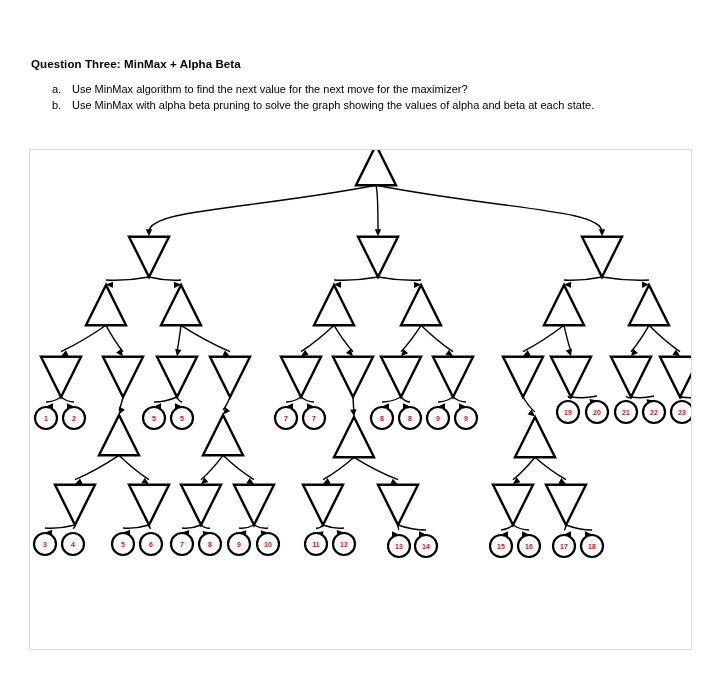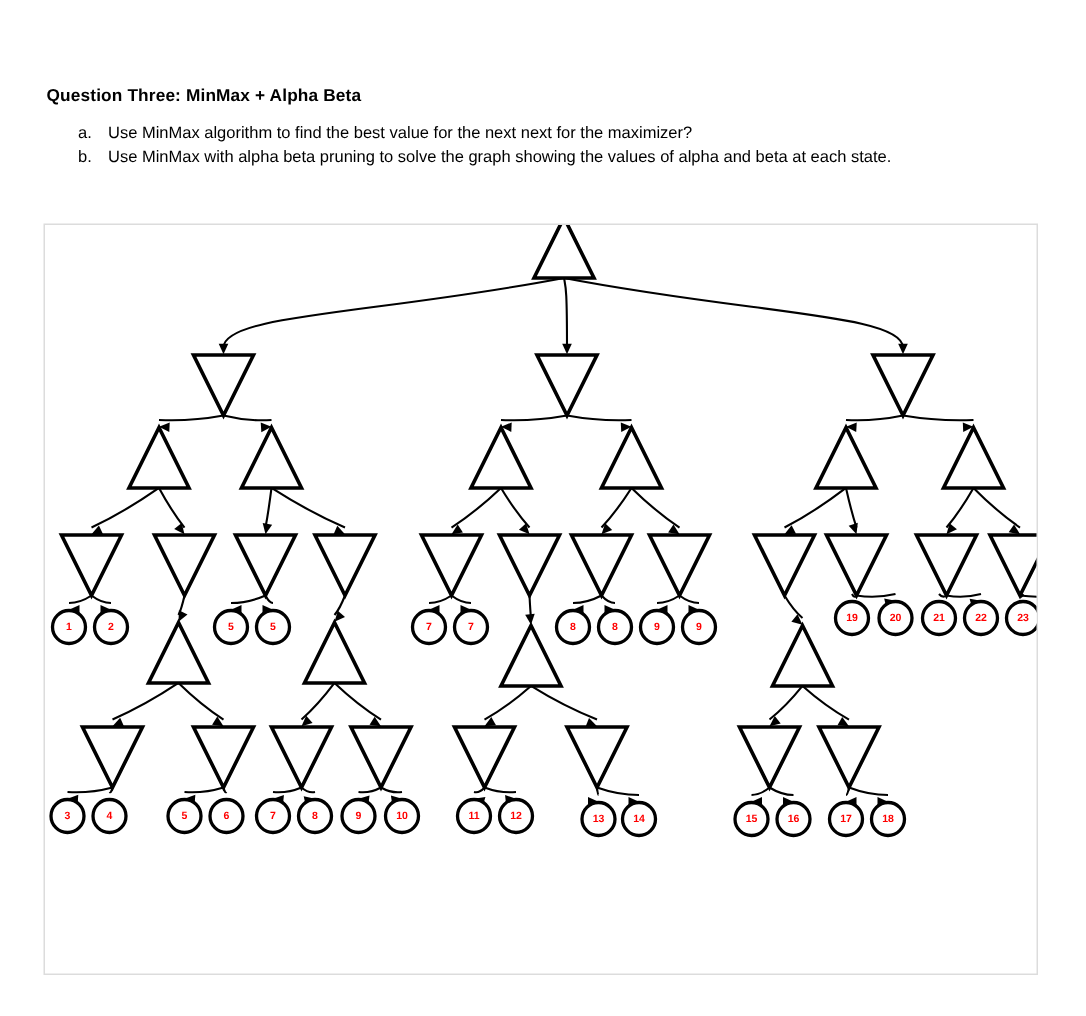--- a/index.html
+++ b/index.html
@@ -47,21 +47,21 @@
 </head>
 <body>
 
 <div class="page">
 
   <div class="q-title">Question Three: MinMax + Alpha Beta</div>
 
   <div class="q-list">
     <div class="q-item">
       <span class="q-marker">a.</span>
-      <span class="q-text">Use MinMax algorithm to find the best value for the next next for the maximizer?</span>
+      <span class="q-text">Use MinMax algorithm to find the next value for the next move for the maximizer?</span>
     </div>
     <div class="q-item">
       <span class="q-marker">b.</span>
       <span class="q-text">Use MinMax with alpha beta pruning to solve the graph showing the values of alpha and beta at each state.</span>
     </div>
   </div>
 
   <div class="figure-box">
     <svg id="tree-svg" width="661" height="499" viewBox="29 149 661 499">
       <g id="edges-layer">

